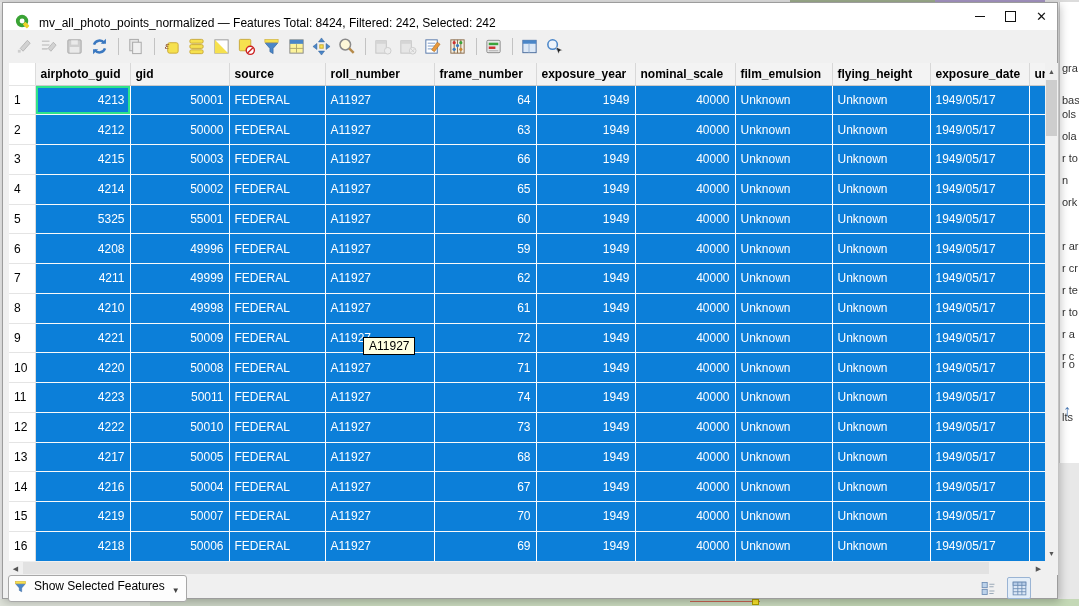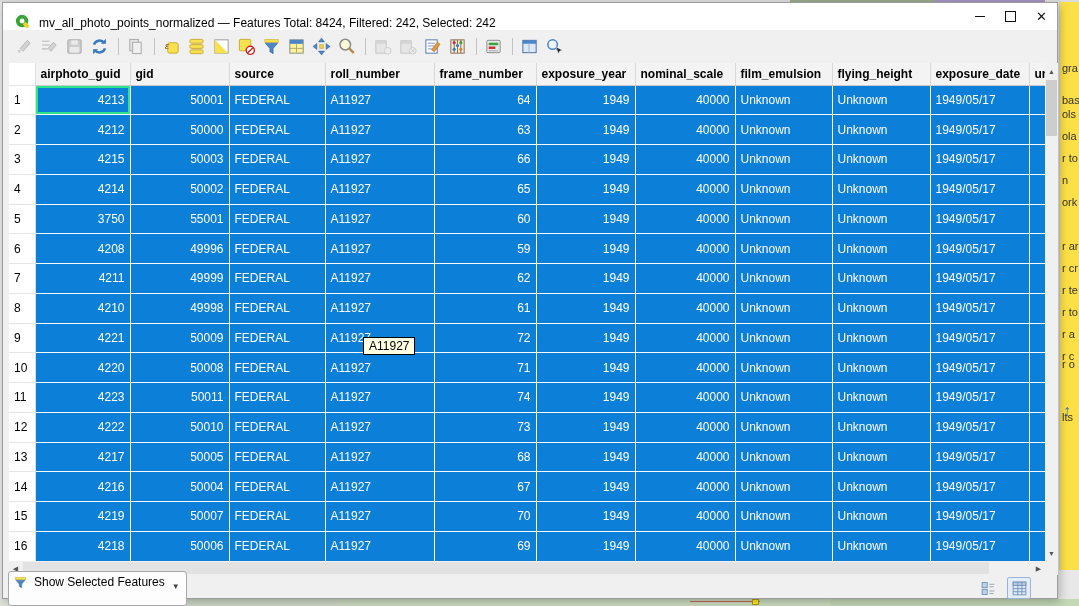--- a/index.html
+++ b/index.html
@@ -39,29 +39,29 @@
   .corner{position:absolute;left:1042px;top:558px;width:13px;height:14px;background:#f0f0f0}
   .sb-arrow{position:absolute;color:#555;font-size:7px;line-height:1;display:flex;align-items:center;justify-content:center}
   .va-up{left:0;top:0;width:13px;height:16px}
   .va-dn{left:0;bottom:0;width:13px;height:16px}
   .ha-l{left:0;top:0;width:13px;height:14px}
   .ha-r{right:0;top:0;width:13px;height:14px}
   .vthumb{position:absolute;left:1px;top:17px;width:11px;height:56px;background:#cdcdcd}
   .hthumb{position:absolute;left:14px;top:1px;width:966px;height:12px;background:#e2e2e2}
 
   .bottombar{position:absolute;left:0;top:574px;right:0;height:22px;display:flex;align-items:center}
-  .filter-btn{margin-left:5px;height:21px;display:flex;align-items:center;border:1px solid #a8a8a8;border-radius:3px;background:#fdfdfd;padding:0 6px 12px 4px;font-size:12px;color:#000}
+  .filter-btn{margin-left:5px;height:21px;display:flex;align-items:center;border:1px solid #a8a8a8;border-radius:3px;background:#fdfdfd;padding:0 6px 4px 4px;font-size:12px;color:#000}
   .filter-btn svg{width:15px;height:15px;margin-right:6px}
   .drop-arrow{font-size:8px;color:#444;margin-left:7px;margin-top:8px}
   .view-toggles{margin-left:auto;margin-right:26px;display:flex;align-items:center;gap:7px}
   .toggle{width:22px;height:20px;display:flex;align-items:center;justify-content:center;border:1px solid transparent}
   .toggle svg{width:17px;height:17px}
   .toggle.pressed{border:1px solid #9ab4d4;background:#e4eef8;border-radius:2px}
 
-  .right-panel{position:absolute;left:1059px;top:2px;width:20px;height:568px;background:#fde047;overflow:hidden;border-left:1px solid #cfcfcf}
+  .right-panel{position:absolute;left:1059px;top:2px;width:20px;height:461px;background:#ffffff;overflow:hidden;border-left:1px solid #cfcfcf}
   .frag{position:absolute;left:2px;font-size:11px;color:#333;white-space:nowrap}
   .panel-arrow{position:absolute;left:3px;top:400px;color:#4a7ab5;font-weight:bold;font-size:16px}
 
   .map-strip{position:absolute;left:0;top:599px;width:1079px;height:7px;background:#ccdcc0;overflow:hidden}
   .ms1{position:absolute;left:0;top:0;width:150px;height:7px;background:#dfe3da}
   .ms2{position:absolute;left:150px;top:0;width:190px;height:7px;background:#cfd8c8}
   .ms3{position:absolute;left:830px;top:0;width:249px;height:7px;background:#c4d8b6}
   .ms-red{position:absolute;left:690px;top:2px;width:70px;height:1px;background:#cc6655}
   .ms-dot{position:absolute;left:752px;top:0;width:7px;height:6px;background:#ffe92e;border:1px solid #b0a000;box-sizing:border-box}
 
@@ -364,21 +364,21 @@
               <td class="sel al-r">65</td>
               <td class="sel al-r">1949</td>
               <td class="sel al-r">40000</td>
               <td class="sel al-l">Unknown</td>
               <td class="sel al-l">Unknown</td>
               <td class="sel al-l">1949/05/17</td>
               <td class="sel al-l"></td>
             </tr>
             <tr>
               <th class="rownum">5</th>
-              <td class="sel al-r">3750</td>
+              <td class="sel al-r">5325</td>
               <td class="sel al-r">55001</td>
               <td class="sel al-l">FEDERAL</td>
               <td class="sel al-l">A11927</td>
               <td class="sel al-r">60</td>
               <td class="sel al-r">1949</td>
               <td class="sel al-r">40000</td>
               <td class="sel al-l">Unknown</td>
               <td class="sel al-l">Unknown</td>
               <td class="sel al-l">1949/05/17</td>
               <td class="sel al-l"></td>

